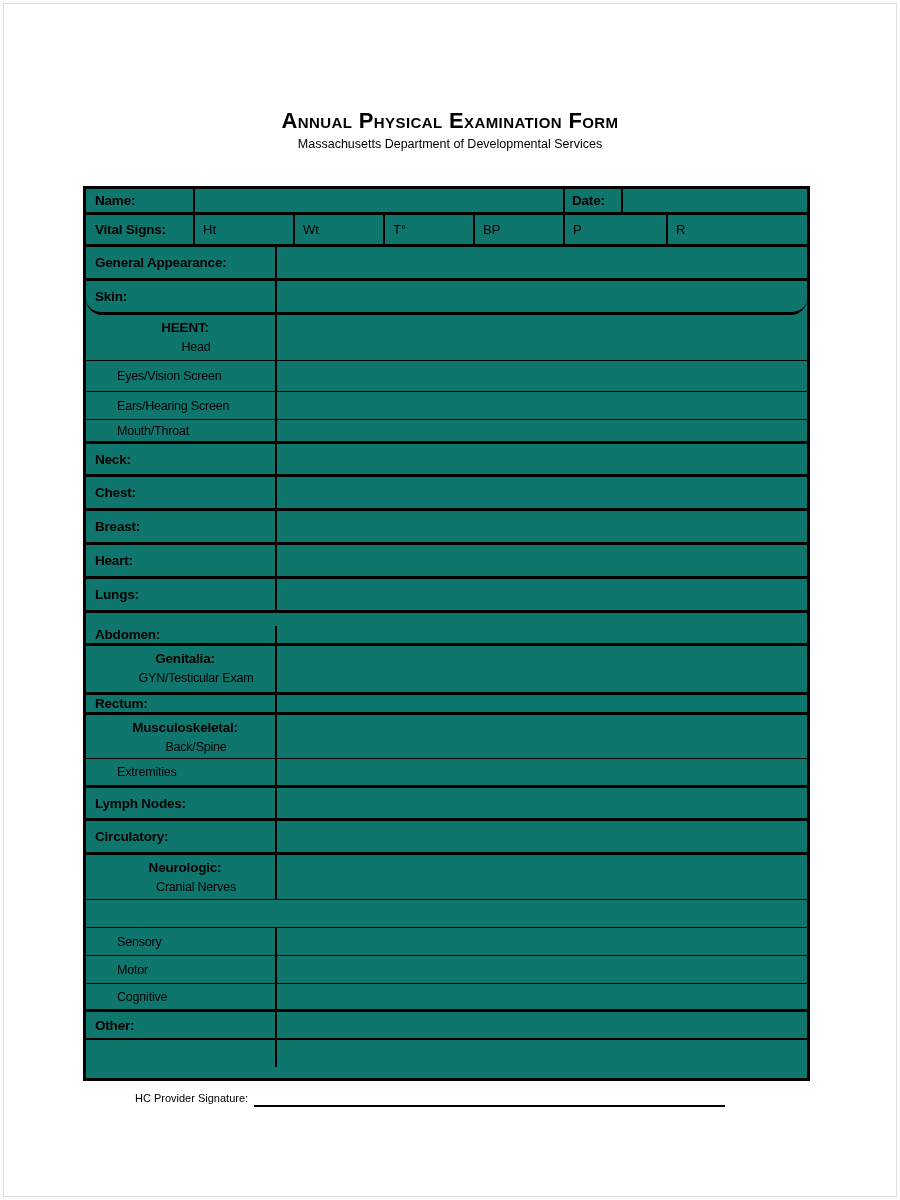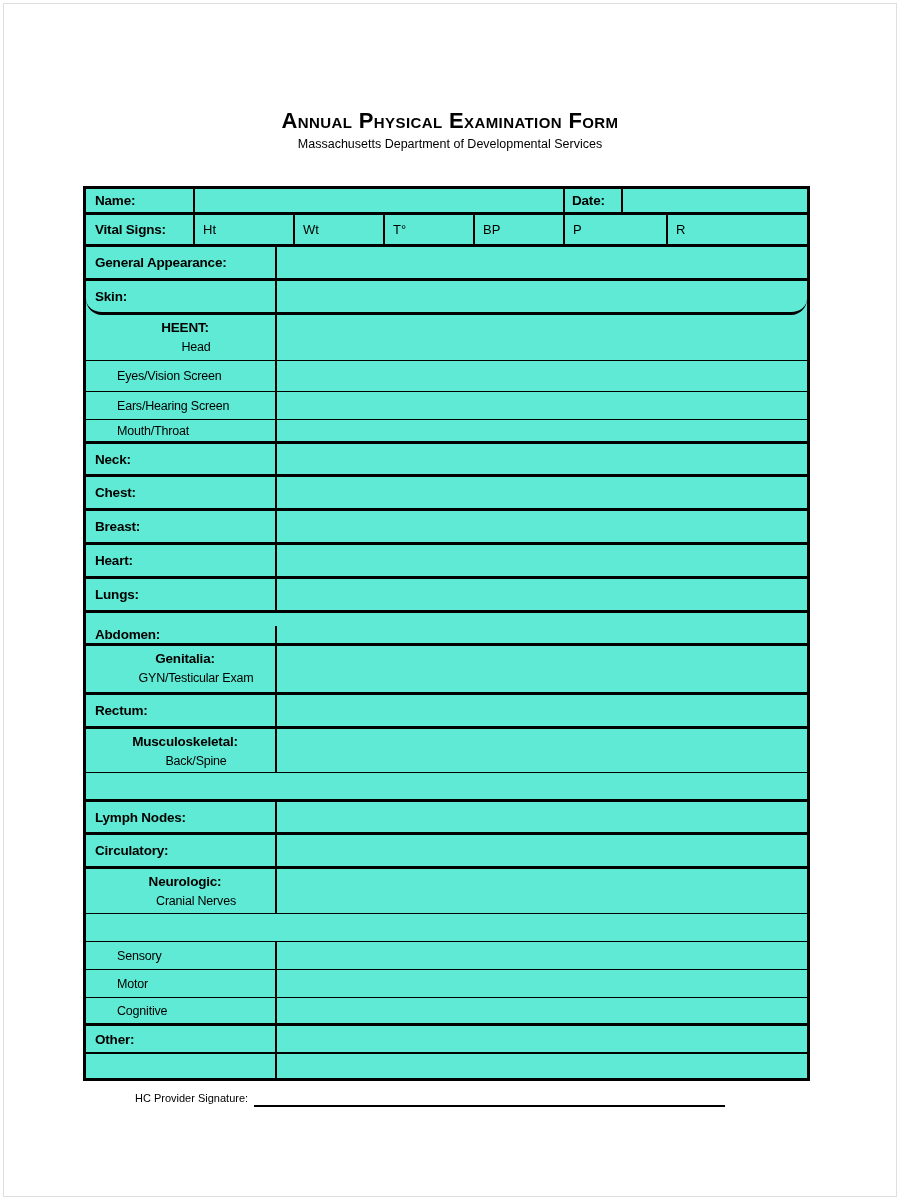--- a/index.html
+++ b/index.html
@@ -13,21 +13,21 @@
   .title {
     position:absolute; top:108px; left:0; width:100%; text-align:center;
     font-size:22px; font-weight:bold; font-variant:small-caps; letter-spacing:0.4px;
   }
   .subtitle {
     position:absolute; top:137px; left:0; width:100%; text-align:center; font-size:12.5px;
   }
 
   .exam-table {
     position:absolute; left:83px; top:186px; width:727px; height:895px;
-    border:3px solid #000; display:flex; flex-direction:column; background:#5eead4;
+    border:3px solid #000; display:flex; flex-direction:column; background:#0f766e;
   }
   .trow { display:flex; width:100%; flex:0 0 auto; }
   .sep-thick  { border-bottom:3px solid #000; }
   .sep-medium { border-bottom:2px solid #000; }
   .sep-thin   { border-bottom:1px solid #000; }
   .sep-none   { border-bottom:none; }
 
   .cell { display:flex; align-items:center; }
   .rb { border-right:2px solid #000; }
 
@@ -140,32 +140,33 @@
           <div class="lcell">
             <span class="seclabel">Abdomen:</span>
           </div>
           <div class="vcell"></div>
         </div><div class="trow sep-thick" style="height: 49px;">
           <div class="lcell two-line">
             <span class="seclabel">Genitalia:</span>
             <span class="sublabel">GYN/Testicular Exam</span>
           </div>
           <div class="vcell"></div>
-        </div><div class="trow sep-thick" style="height: 34px;">
+        </div><div class="trow sep-thick" style="height: 20px;">
           <div class="lcell">
             <span class="seclabel">Rectum:</span>
           </div>
           <div class="vcell"></div>
         </div><div class="trow sep-thin" style="height: 44px;">
           <div class="lcell two-line">
             <span class="seclabel">Musculoskeletal:</span>
             <span class="sublabel">Back/Spine</span>
           </div>
           <div class="vcell"></div>
         </div><div class="trow sep-thick" style="height: 29px;">
+          <div class="lcell subitem">Extremities</div>
           <div class="vcell"></div>
         </div><div class="trow sep-thick" style="height: 33px;">
           <div class="lcell">
             <span class="seclabel">Lymph Nodes:</span>
           </div>
           <div class="vcell"></div>
         </div><div class="trow sep-thick" style="height: 34px;">
           <div class="lcell">
             <span class="seclabel">Circulatory:</span>
           </div>

